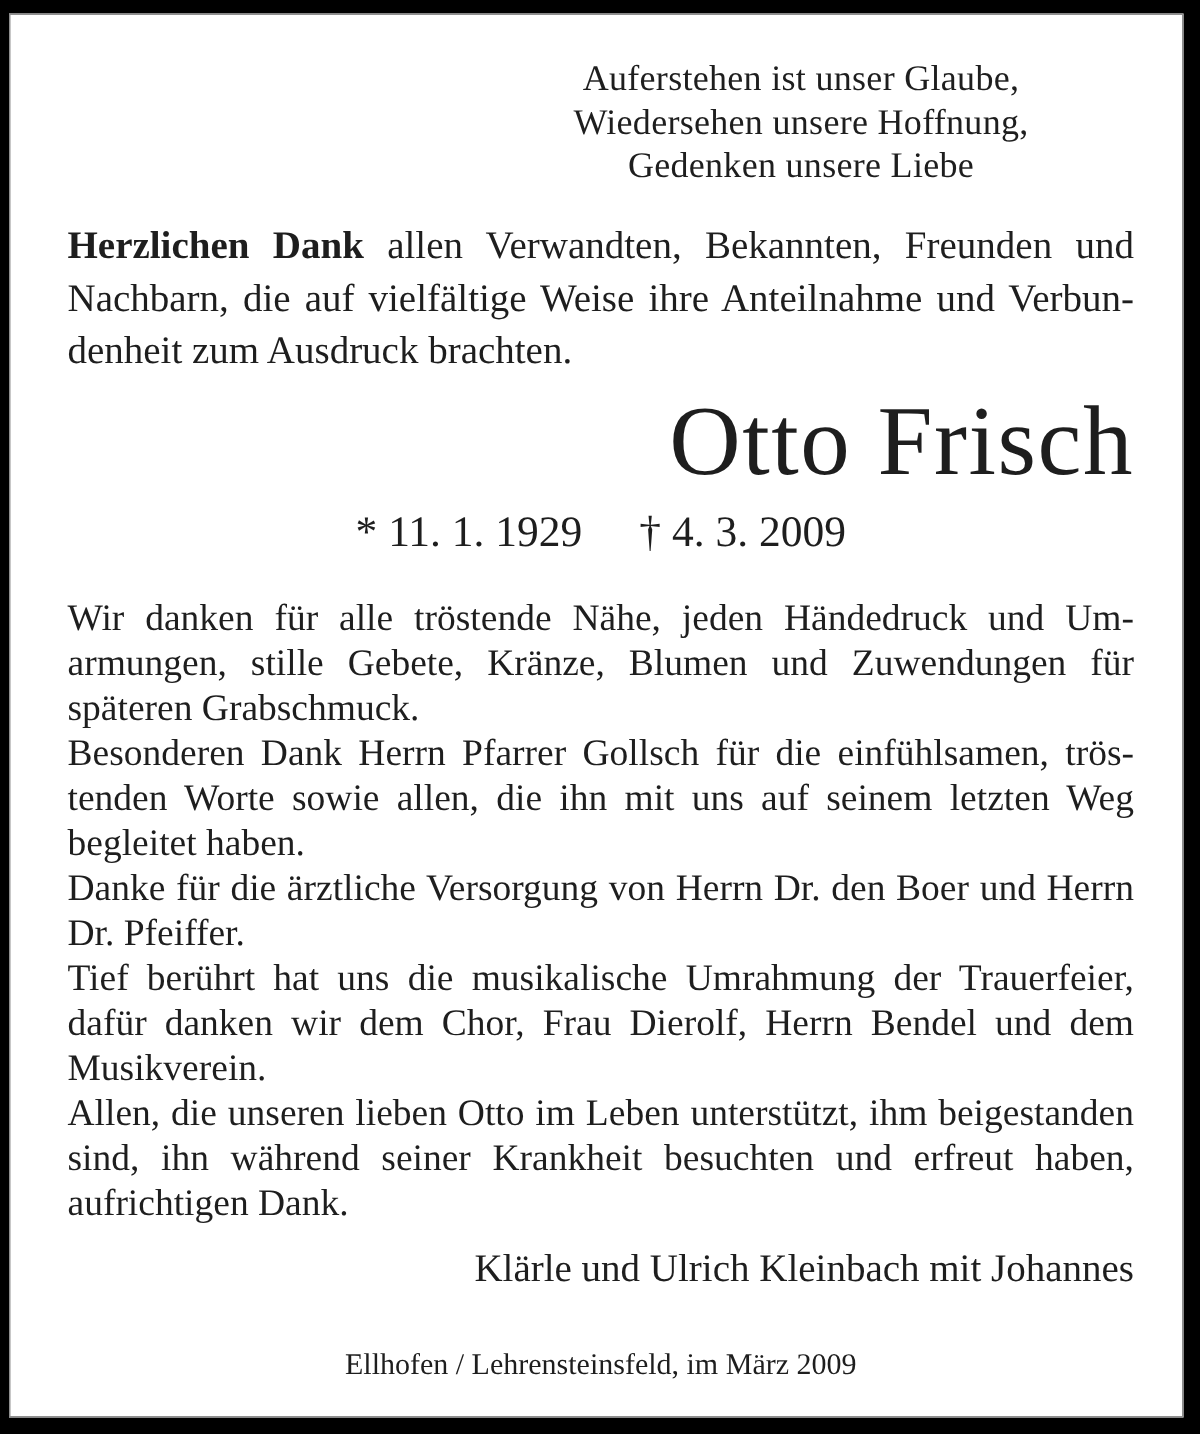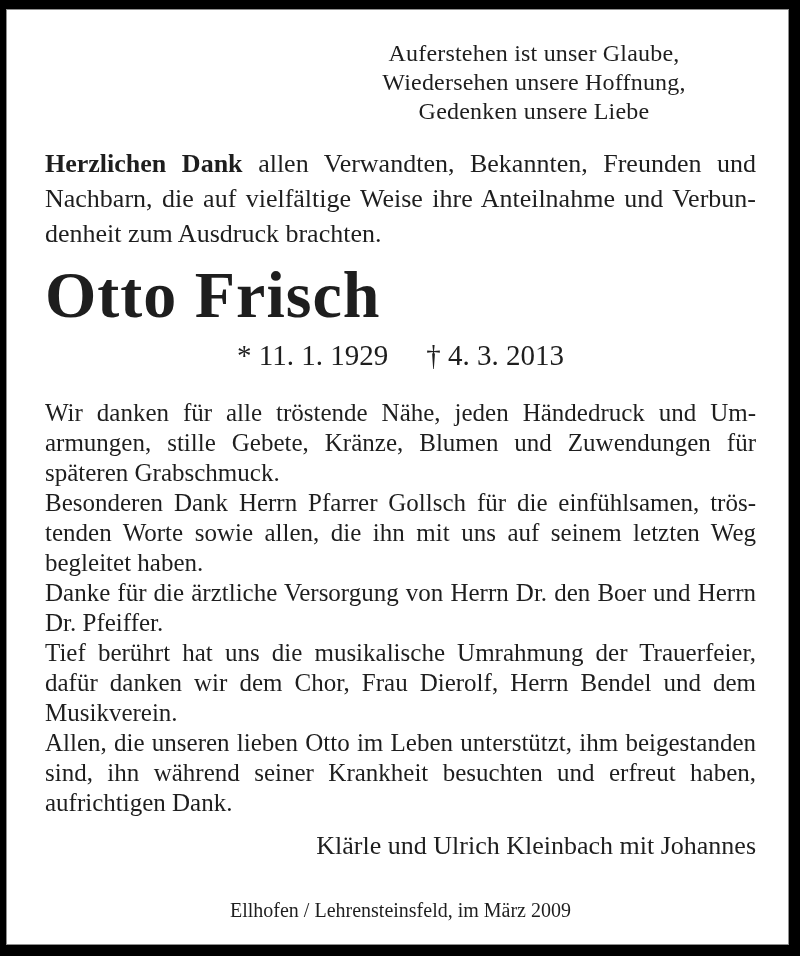--- a/index.html
+++ b/index.html
@@ -33,24 +33,24 @@
   }
   .intro{
     margin-top:20px;
     font-size:26px;
     line-height:35px;
     text-align:justify;
   }
   .intro strong{font-weight:bold;}
   .name{
     margin-top:8px;
-    text-align:left;
+    text-align:right;
     font-size:66px;
     line-height:72px;
-    font-weight:bold;
+    font-weight:normal;
     letter-spacing:1px;
   }
   .dates{
     margin-top:7px;
     text-align:center;
     font-size:29px;
     line-height:34px;
   }
   .dates .birth{margin-right:38px;margin-top:44px;}
   .bodytext{
@@ -83,21 +83,21 @@
     <div>Auferstehen ist unser Glaube,</div>
     <div>Wiedersehen unsere Hoffnung,</div>
     <div>Gedenken unsere Liebe</div>
   </div>
 
   <p class="intro"><strong>Herzlichen Dank</strong><span> allen Verwandten, Bekannten, Freunden und Nachbarn, die auf vielfältige Weise ihre Anteilnahme und Verbun­denheit zum Ausdruck brachten.</span></p>
 
   <h1 class="name">Otto Frisch</h1>
 
   <div class="dates">
-    <span class="birth">* 11. 1. 1929</span><span class="death">† 4. 3. 2013</span>
+    <span class="birth">* 11. 1. 1929</span><span class="death">† 4. 3. 2009</span>
   </div>
 
   <div class="bodytext">
     <p>Wir danken für alle tröstende Nähe, jeden Händedruck und Um­armungen, stille Gebete, Kränze, Blumen und Zuwendungen für späteren Grabschmuck.</p>
     <p>Besonderen Dank Herrn Pfarrer Gollsch für die einfühlsamen, trös­tenden Worte sowie allen, die ihn mit uns auf seinem letzten Weg begleitet haben.</p>
     <p>Danke für die ärztliche Versorgung von Herrn Dr. den Boer und Herrn Dr. Pfeiffer.</p>
     <p>Tief berührt hat uns die musikalische Umrahmung der Trauerfeier, dafür danken wir dem Chor, Frau Dierolf, Herrn Bendel und dem Musikverein.</p>
     <p>Allen, die unseren lieben Otto im Leben unterstützt, ihm beigestan­den sind, ihn während seiner Krankheit besuchten und erfreut haben, aufrichtigen Dank.</p>
   </div>
 

